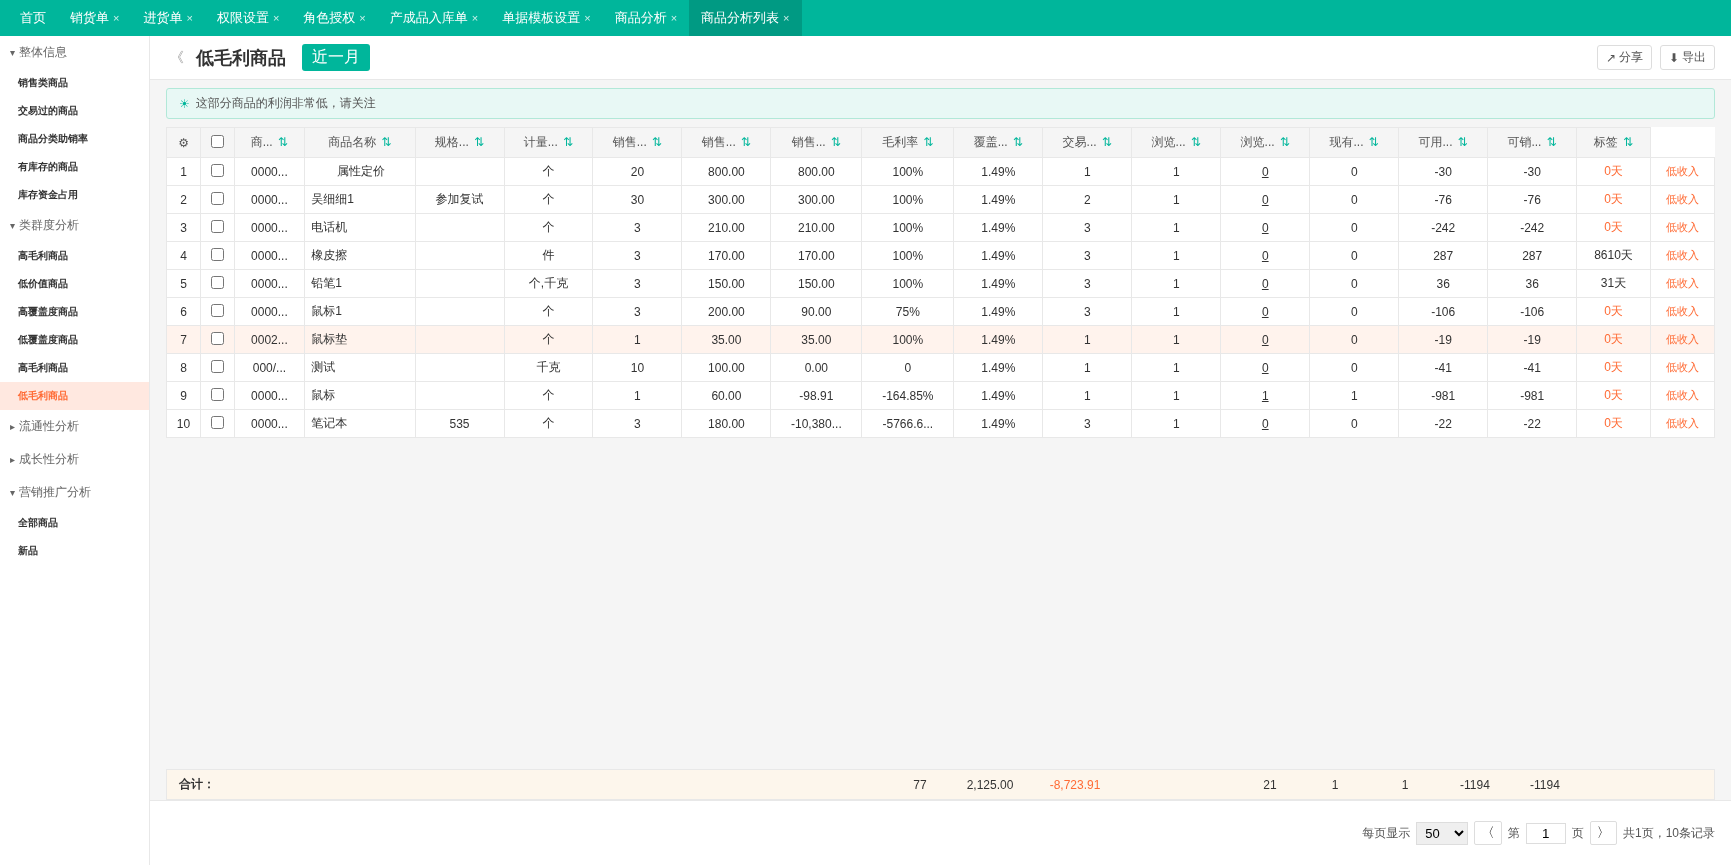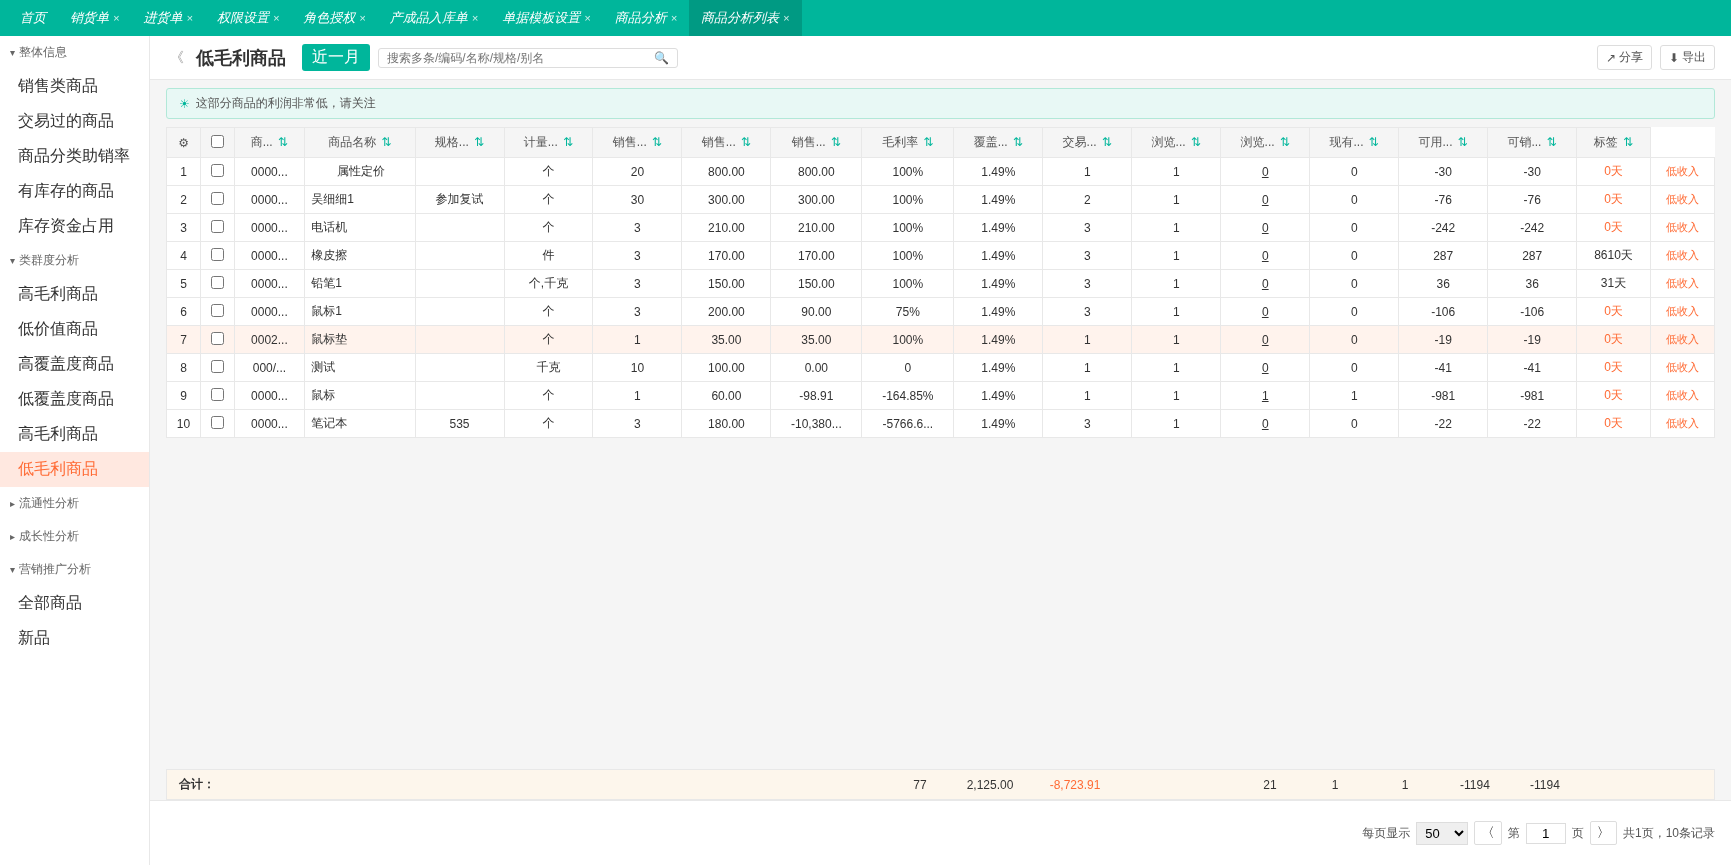--- a/index.html
+++ b/index.html
@@ -1,31 +1,31 @@
 <!DOCTYPE html>
 <html><head>
   <meta charset="utf-8">
   <style>
     * { margin: 0; padding: 0; box-sizing: border-box; }
     body { font-family: 'Microsoft YaHei', Arial, sans-serif; font-size: 12px; background: #f5f5f5; color: #333; overflow-x: hidden; }
 
     
     .top-nav { background: #00b69b; display: flex; align-items: center; height: 36px; padding: 0 8px; }
-    .top-nav .nav-item { color: #fff; padding: 8px 12px; height: 36px; display: flex; align-items: center; cursor: pointer; font-size: 13px; white-space: nowrap; font-style: italic; }
+    .top-nav .nav-item { color: #fff; padding: 8px 12px; height: 36px; display: flex; align-items: center; cursor: pointer; font-size: 13px; white-space: nowrap; }
     .top-nav .nav-item.active { background: rgba(0,0,0,0.15); }
     .top-nav .nav-item .close-x { margin-left: 4px; font-size: 11px; opacity: 0.8; }
 
     
     .main-layout { display: flex; height: calc(100vh - 36px); }
 
     
     .sidebar { width: 150px; background: #fff; border-right: 1px solid #e8e8e8; overflow-y: auto; flex-shrink: 0; }
     .sidebar-group-title { display: flex; align-items: center; padding: 8px 10px; font-size: 12px; color: #666; cursor: pointer; }
     .sidebar-group-title .arrow { margin-right: 4px; font-size: 10px; }
-    .sidebar-item { padding: 7px 10px 7px 18px; font-size: 16px; color: #333; cursor: pointer; white-space: nowrap; overflow: hidden; text-overflow: ellipsis; }
+    .sidebar-item { padding: 7px 10px 7px 18px; font-size: 10px; color: #333; cursor: pointer; white-space: nowrap; overflow: hidden; text-overflow: ellipsis; font-weight: bold; }
     .sidebar-item.active { background: #ffe8e0; color: #ff6b35; }
 
     
     .content { flex: 1; overflow: hidden; display: flex; flex-direction: column; }
 
     
     .content-header { display: flex; align-items: center; padding: 8px 16px; background: #fff; border-bottom: 1px solid #e8e8e8; gap: 8px; }
     .page-title { font-size: 18px; font-weight: bold; color: #333; margin-right: 8px; }
     .filter-btn { background: #00b69b; color: #fff; border: none; border-radius: 3px; padding: 3px 10px; font-size: 16px; cursor: pointer; }
     .search-box { display: flex; align-items: center; border: 1px solid #ddd; border-radius: 3px; padding: 2px 8px; flex: 1; max-width: 300px; }
@@ -121,24 +121,20 @@
     <div class="sidebar-item">全部商品</div>
     <div class="sidebar-item">新品</div>
   </div>
 
   <div class="content">
 
     <div class="content-header">
       <span class="collapse-btn">《</span>
       <span class="page-title">低毛利商品</span>
       <button class="filter-btn">近一月</button>
-      <div class="search-box">
-        <input type="text" placeholder="搜索多条/编码/名称/规格/别名" style="">
-        <span class="search-icon">🔍</span>
-      </div>
       <div class="header-actions">
         <div class="action-btn">
           <span>↗</span>
           <span>分享</span>
         </div>
         <div class="action-btn">
           <span>⬇</span>
           <span>导出</span>
         </div>
       </div>

